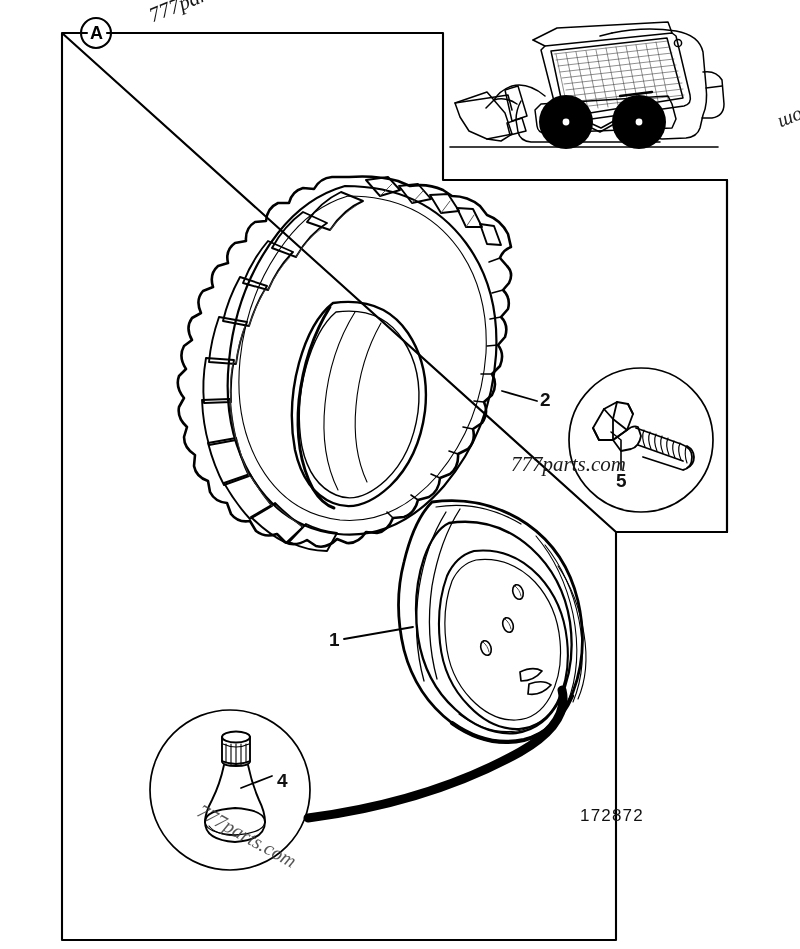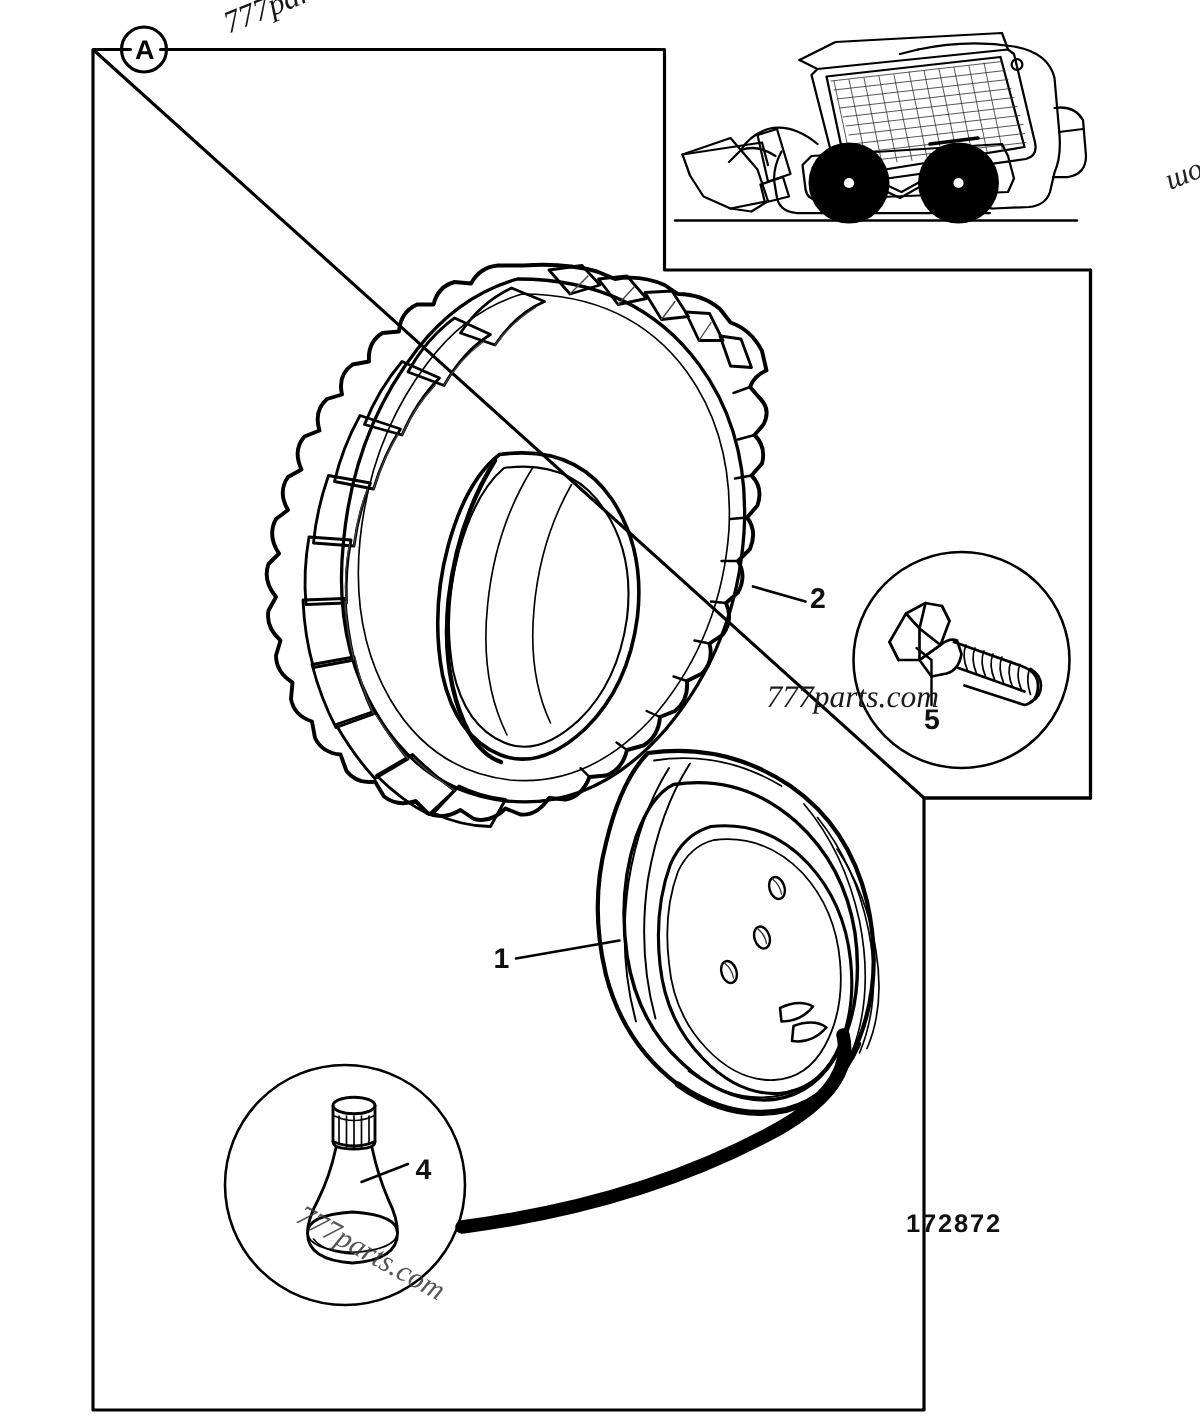--- a/index.html
+++ b/index.html
@@ -3,21 +3,21 @@
 <meta charset="utf-8">
 <style>
   html,body{margin:0;padding:0;background:#ffffff;}
   body{width:800px;height:949px;position:relative;overflow:hidden;
        font-family:"Liberation Sans", sans-serif;color:#000;}
   #sheet{position:absolute;left:0;top:0;width:800px;height:949px;}
   svg.layer{position:absolute;left:0;top:0;width:800px;height:949px;}
   .lbl{position:absolute;font-family:"Liberation Sans", sans-serif;
        font-size:19px;font-weight:700;color:#111;letter-spacing:.5px;}
   .fignum{position:absolute;font-family:"Liberation Sans", sans-serif;
-       font-size:17px;font-weight:700;color:#111;letter-spacing:1.2px;margin-left:24px;}
+       font-size:17px;font-weight:400;color:#111;letter-spacing:1.2px;}
   .wm{position:absolute;font-family:"Liberation Serif", serif;
       font-style:italic;color:#2a2a2a;white-space:nowrap;}
   .wm-strong{font-size:21px;color:#1a1a1a;}
   .wm-top{font-size:21px;color:#151515;}
   .wm-faint{font-size:20px;color:#3a3a3a;opacity:.85;}
   .wm-edge{font-size:20px;color:#222;}
   .sec-letter{position:absolute;font-family:"Liberation Sans", sans-serif;
       font-size:18px;font-weight:700;}
 </style>
 </head>

